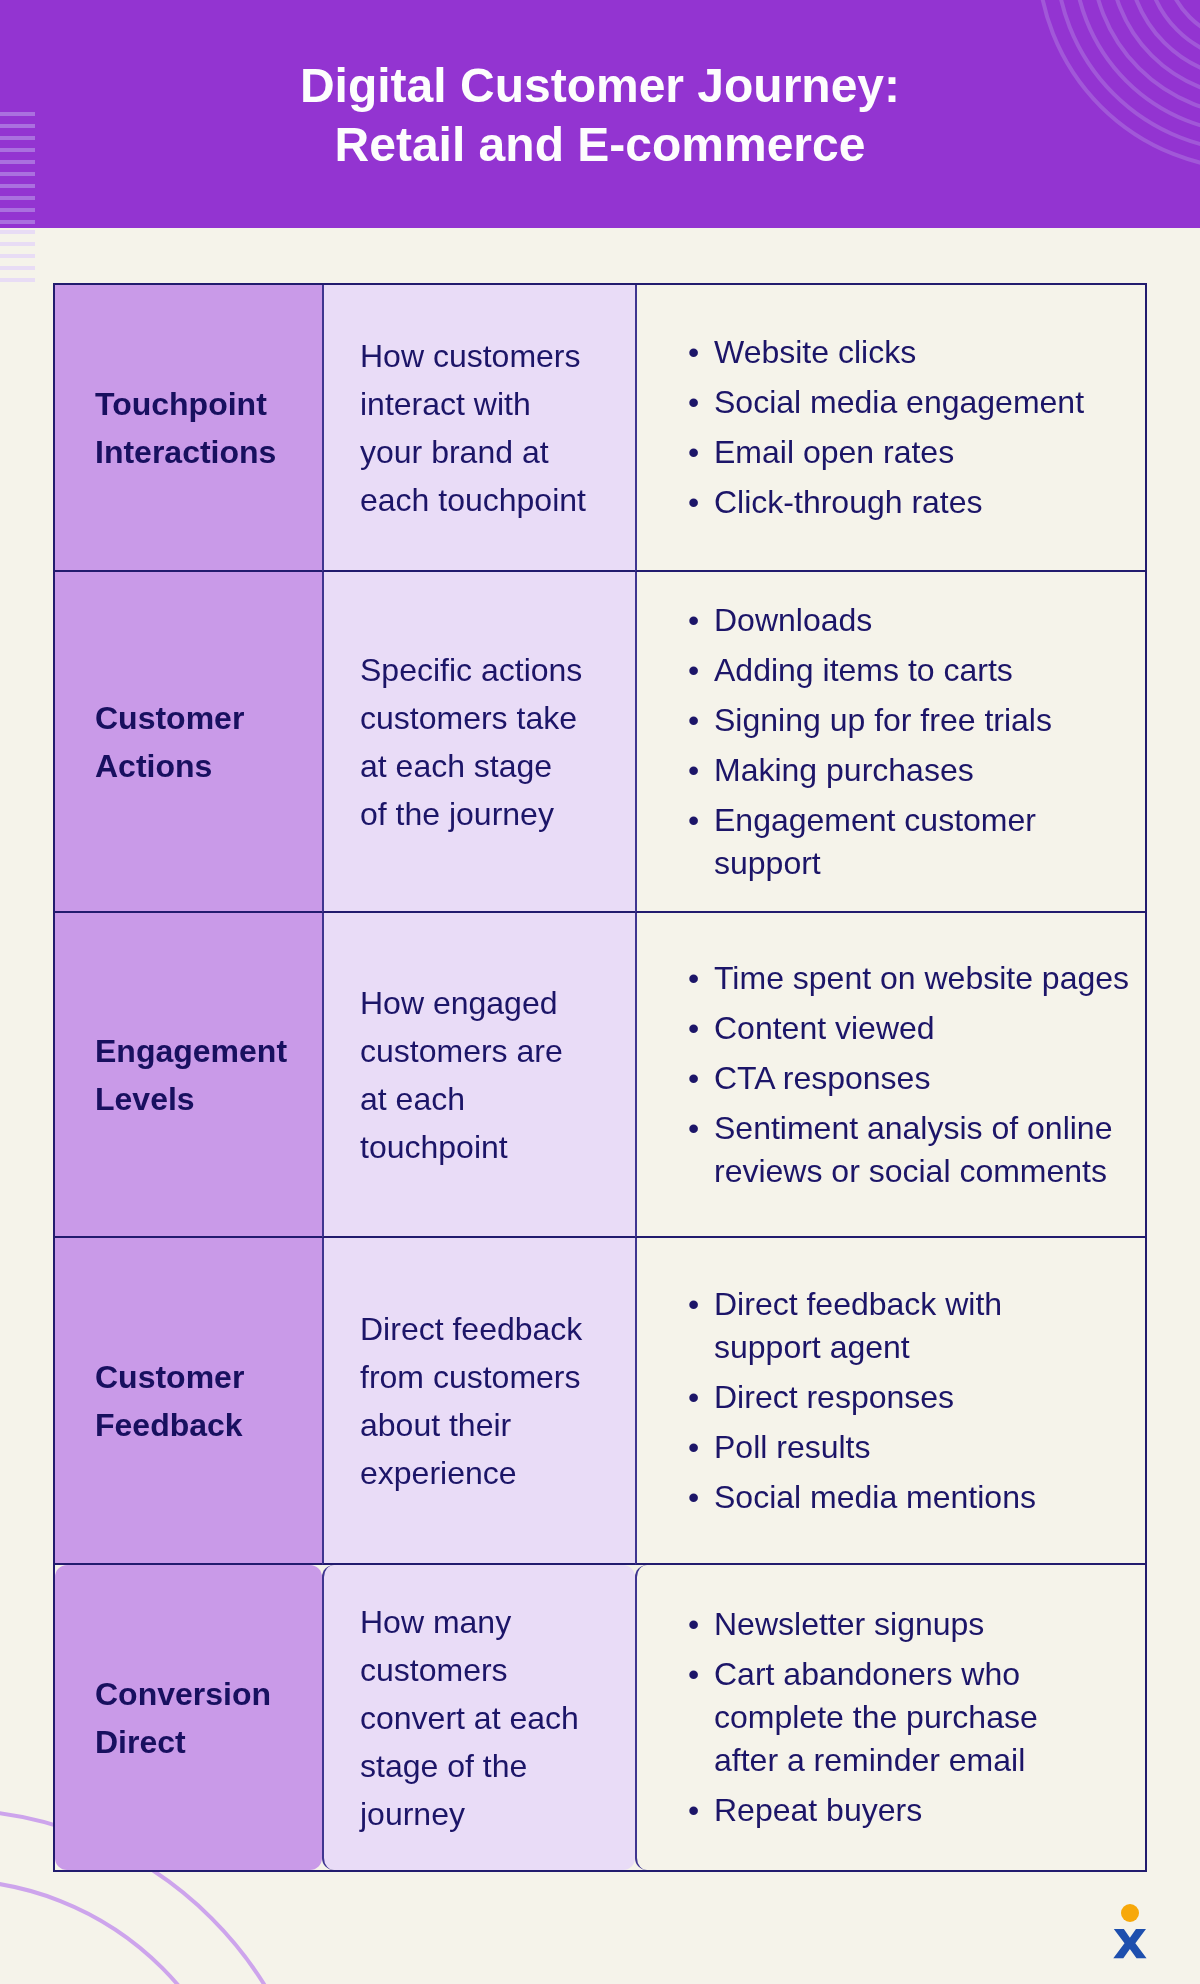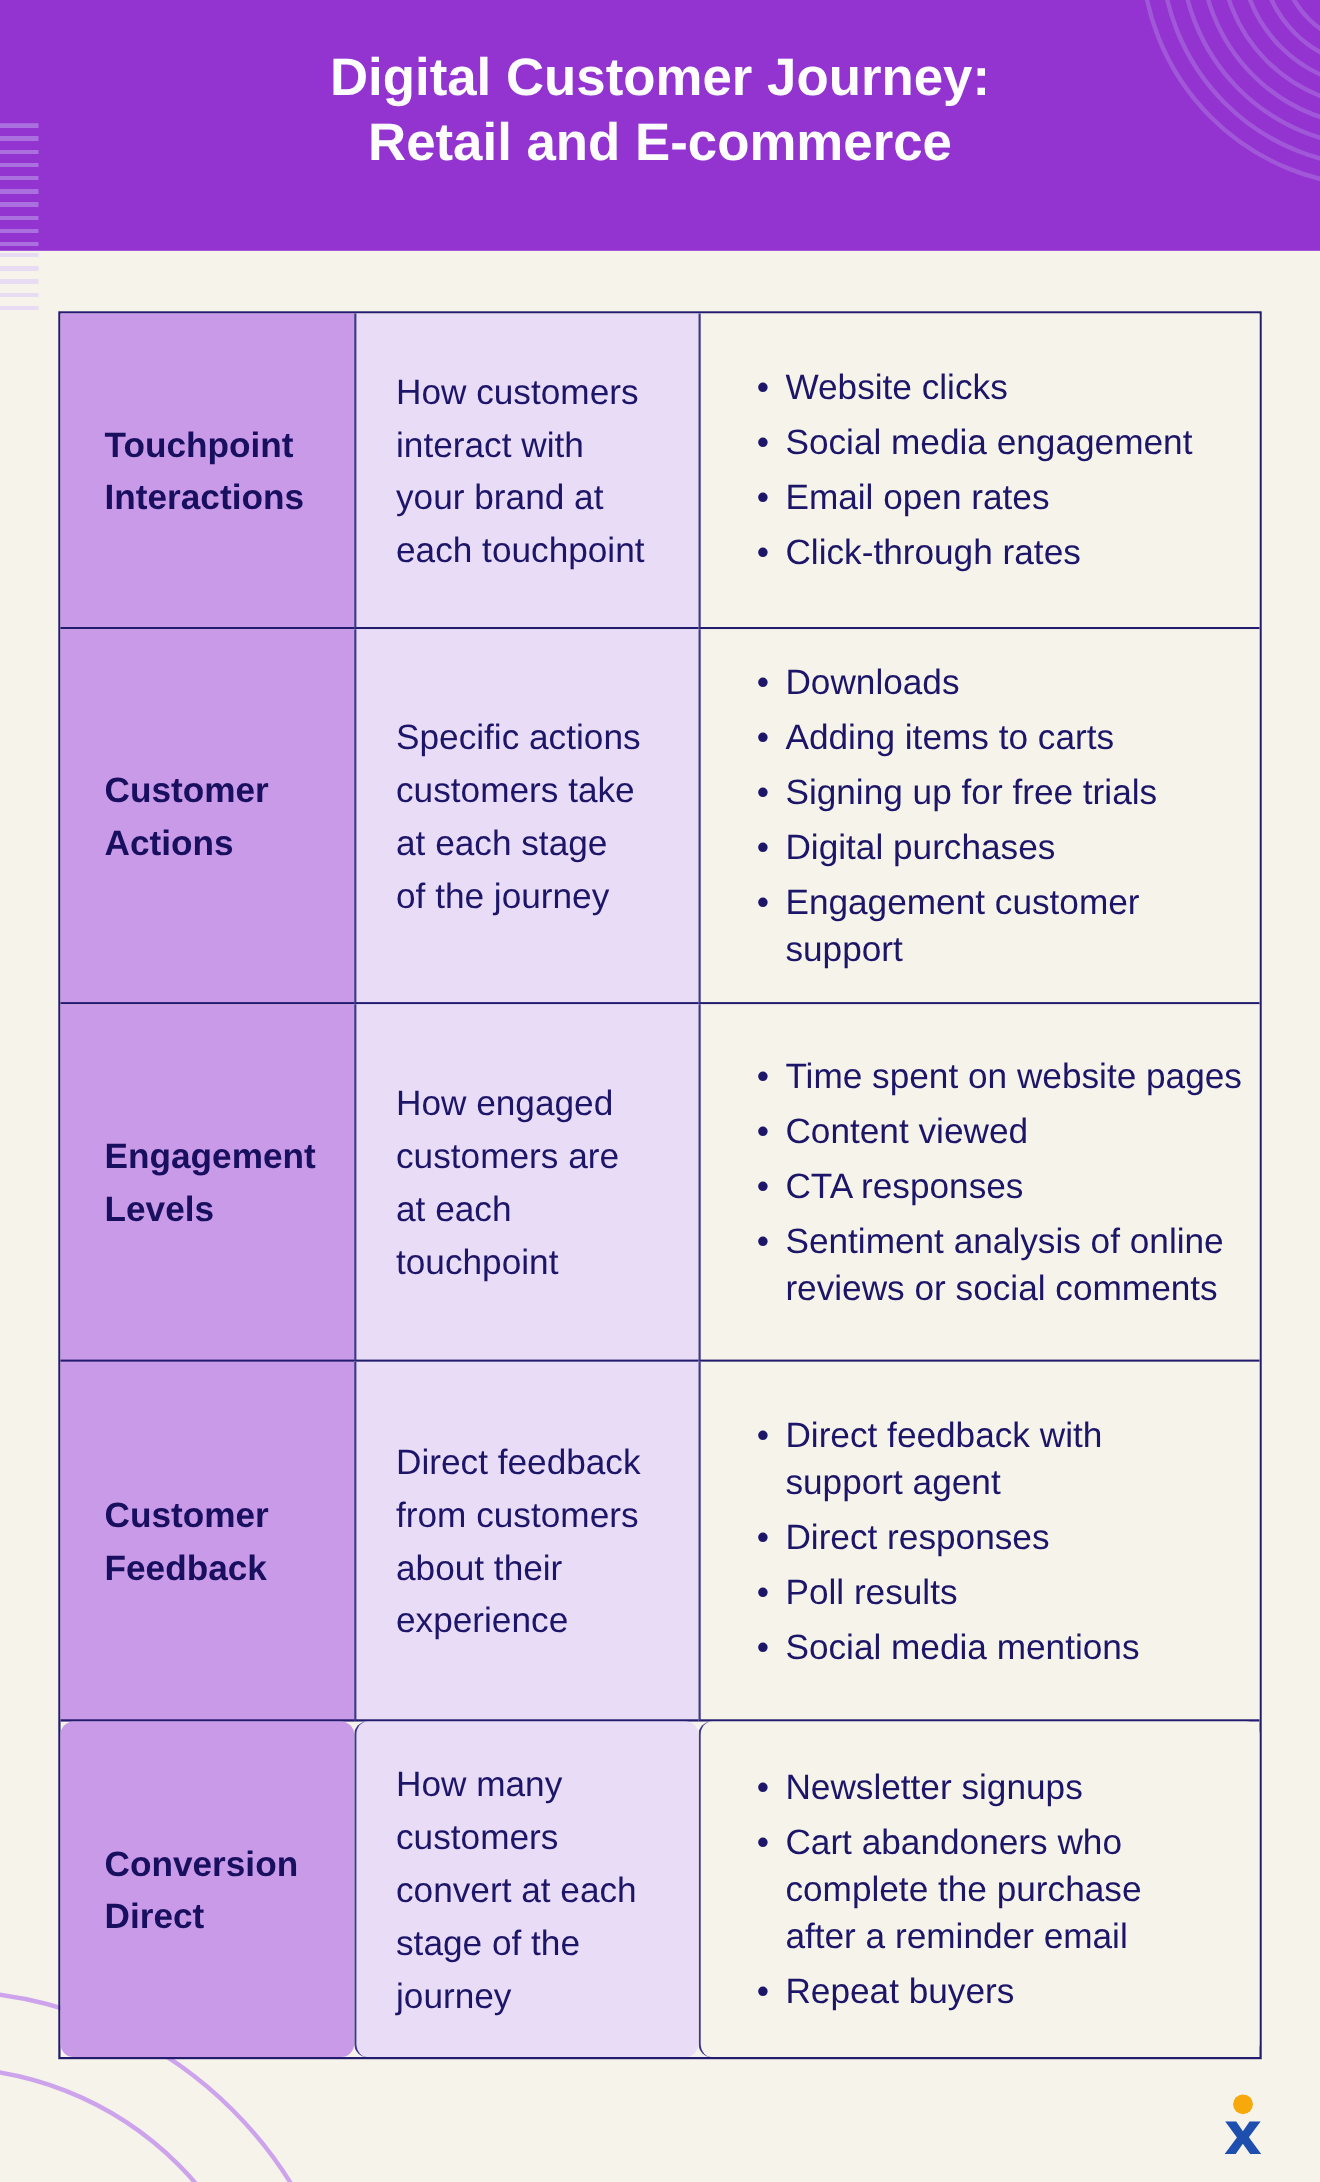--- a/index.html
+++ b/index.html
@@ -26,21 +26,21 @@
     background:var(--page-bg);
     font-family:"Liberation Sans", sans-serif;
     color:var(--text-navy);
   }
   
   .page-header{
     position:absolute;left:0;top:0;width:1200px;height:228px;
     background:var(--header-purple);overflow:hidden;
   }
   .page-title{
-    position:relative;z-index:2;margin:1px;padding-top:40px;
+    position:relative;z-index:2;margin:16px;padding-top:40px;
     text-align:center;font-weight:bold;font-size:48px;line-height:59px;
     color:var(--title-white);
   }
   .corner-rings{position:absolute;right:0;top:0;z-index:1;}
   
   .stripes{position:absolute;left:0;width:35px;z-index:1;}
   .stripes-dark{
     top:112px;height:116px;
     background:repeating-linear-gradient(to bottom,var(--stripe-dark) 0 4px,transparent 4px 12px);
   }
@@ -150,21 +150,21 @@
     <div class="row-description">Specific actions
 customers take
 at each stage
 of the journey</div>
   </div>
   <div class="cell bullets-cell">
     <ul class="bullet-list">
         <li>Downloads</li>
         <li>Adding items to carts</li>
         <li>Signing up for free trials</li>
-        <li>Digital purchases</li>
+        <li>Making purchases</li>
         <li>Engagement customer support</li>
       </ul>
   </div>
 
   <div class="cell label-cell">
     <div class="row-label">Engagement
 Levels</div>
   </div>
   <div class="cell desc-cell">
     <div class="row-description">How engaged

